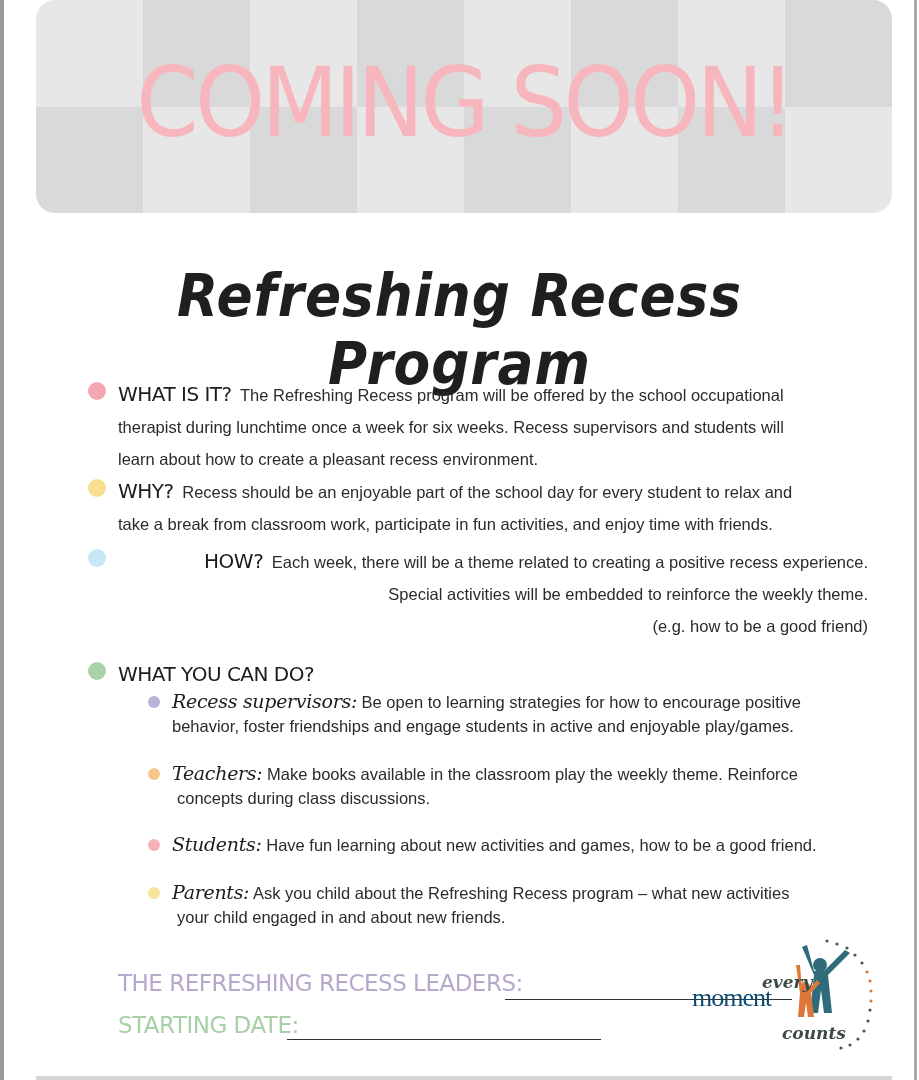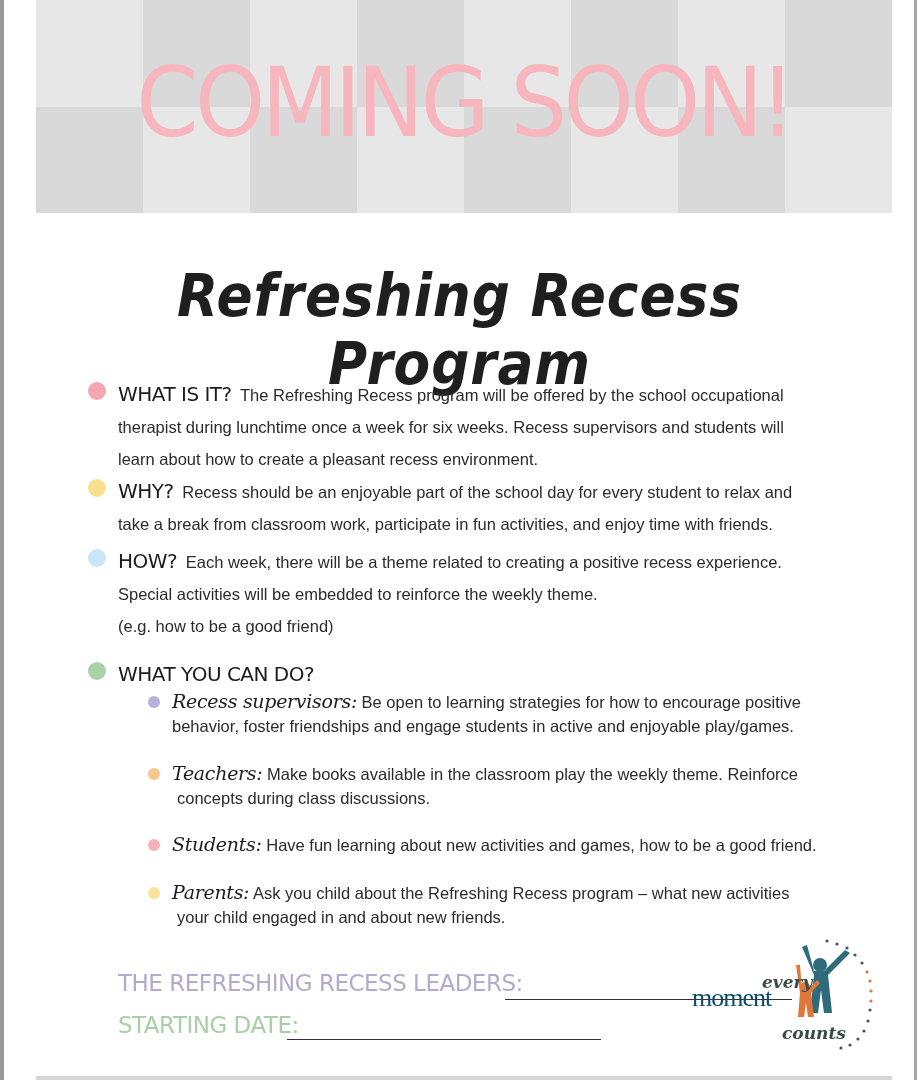--- a/index.html
+++ b/index.html
@@ -2,21 +2,21 @@
 <html><head>
   <meta charset="utf-8">
   <style>
     * { box-sizing: border-box; margin: 0; padding: 0; }
     html, body { width: 919px; height: 1080px; background: #ffffff; overflow: hidden; }
     body { position: relative; font-family: "Liberation Sans", sans-serif; color: #222; }
 
     .page-edge-left { position: absolute; left: 0; top: 0; width: 4px; height: 1080px; background: #9a9a9a; }
     .page-edge-right { position: absolute; right: 2px; top: 0; width: 3px; height: 1080px; background: #a8a8a8; }
 
-    .banner { position: absolute; left: 36px; top: 0; width: 856px; height: 213px; overflow: hidden; }
+    .banner { position: absolute; left: 36px; top: 0; width: 856px; height: 213px; overflow: hidden; border-radius: 19px; }
     .banner-grid { position: absolute; inset: 0; display: grid; grid-template-columns: repeat(8, 1fr); grid-template-rows: 107px 106px; }
     .cell-a { background: #e7e7e8; }
     .cell-b { background: #d9d9da; }
     .banner-text {
       position: absolute; left: 0; right: 0; top: 55px; text-align: center;
       font-family: "DejaVu Sans", sans-serif; font-size: 96px; font-weight: normal;
       letter-spacing: -4px; color: #f7b6bd; transform: scaleX(0.93); transform-origin: center;
       line-height: 1;
     }
 
@@ -92,21 +92,21 @@
 </div>
 
 <div class="section" style="top:475px;">
   <span class="bullet" style="background:#f8e08e;"></span>
   <div class="sec-body">
     <span class="line"><span class="sec-head">WHY?</span> <span>Recess should be an enjoyable part of the school day for every student to relax and</span></span>
     <span class="line">take a break from classroom work, participate in fun activities, and enjoy time with friends.</span>
   </div>
 </div>
 
-<div class="section" style="top:545px;">
+<div class="section" style="top:545px;text-align:right;">
   <span class="bullet" style="background:#c9e6f6;"></span>
   <div class="sec-body">
     <span class="line"><span class="sec-head">HOW?</span> <span>Each week, there will be a theme related to creating a positive recess experience.</span></span>
     <span class="line">Special activities will be embedded to reinforce the weekly theme.</span>
     <span class="line">(e.g. how to be a good friend)</span>
   </div>
 </div>
 
 <div class="section" style="top:658px;">
   <span class="bullet" style="background:#a9d3a6;"></span>

